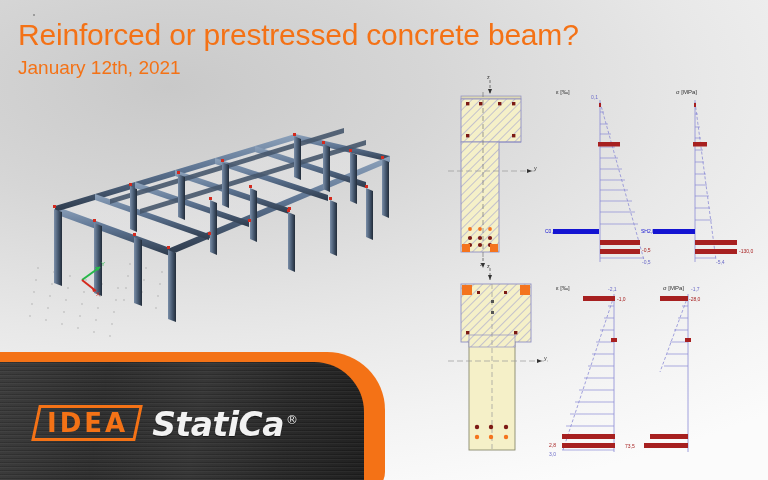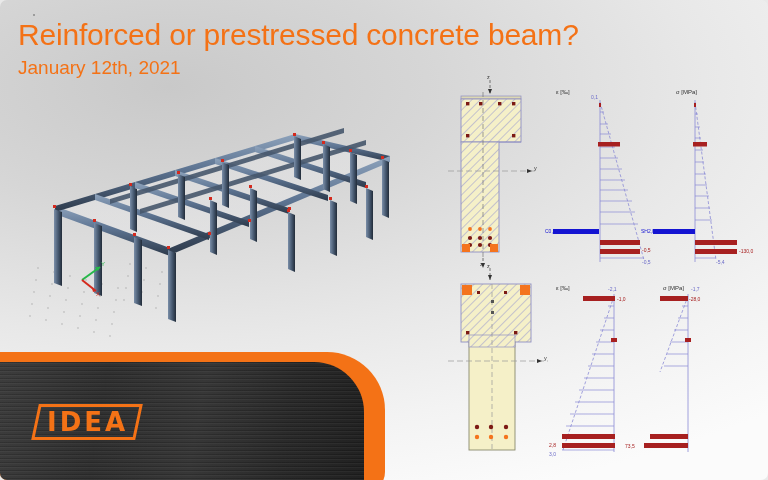--- a/index.html
+++ b/index.html
@@ -5,21 +5,20 @@
   html,body{margin:0;padding:0;}
   body{
     width:768px;height:480px;overflow:hidden;
     font-family:"Liberation Sans", sans-serif;
     background:#e9e9e9;
   }
   #slide{
     position:relative;width:768px;height:480px;overflow:hidden;
     background:
       radial-gradient(ellipse 120% 90% at 22% 18%, #c9c9c9 0%, #d6d6d6 28%, #e8e8e8 58%, #f3f3f3 80%, #fbfbfb 100%);
-    border-radius: 7px;
   }
 
   
   #title-block{position:absolute;left:18px;top:18px;width:740px;}
   #page-title{
     font-size:30px;line-height:34px;font-weight:400;
     color:#f47216;letter-spacing:-0.2px;white-space:nowrap;
   }
   #page-subtitle{
     margin-top:5px;font-size:19px;line-height:22px;font-weight:400;color:#f47216;
@@ -449,17 +448,18 @@
       </g>
     </svg>
   </div>
 
   <div id="footer-banner">
     <div id="footer-inner">
       <div id="logo-wrap">
         <span id="logo-idea">
           <span>IDEA</span>
         </span>
+        <span id="logo-statica"><span>StatiCa</span><span id="logo-reg">®</span></span>
       </div>
     </div>
   </div>
 
 </div>
 
 </body></html>

